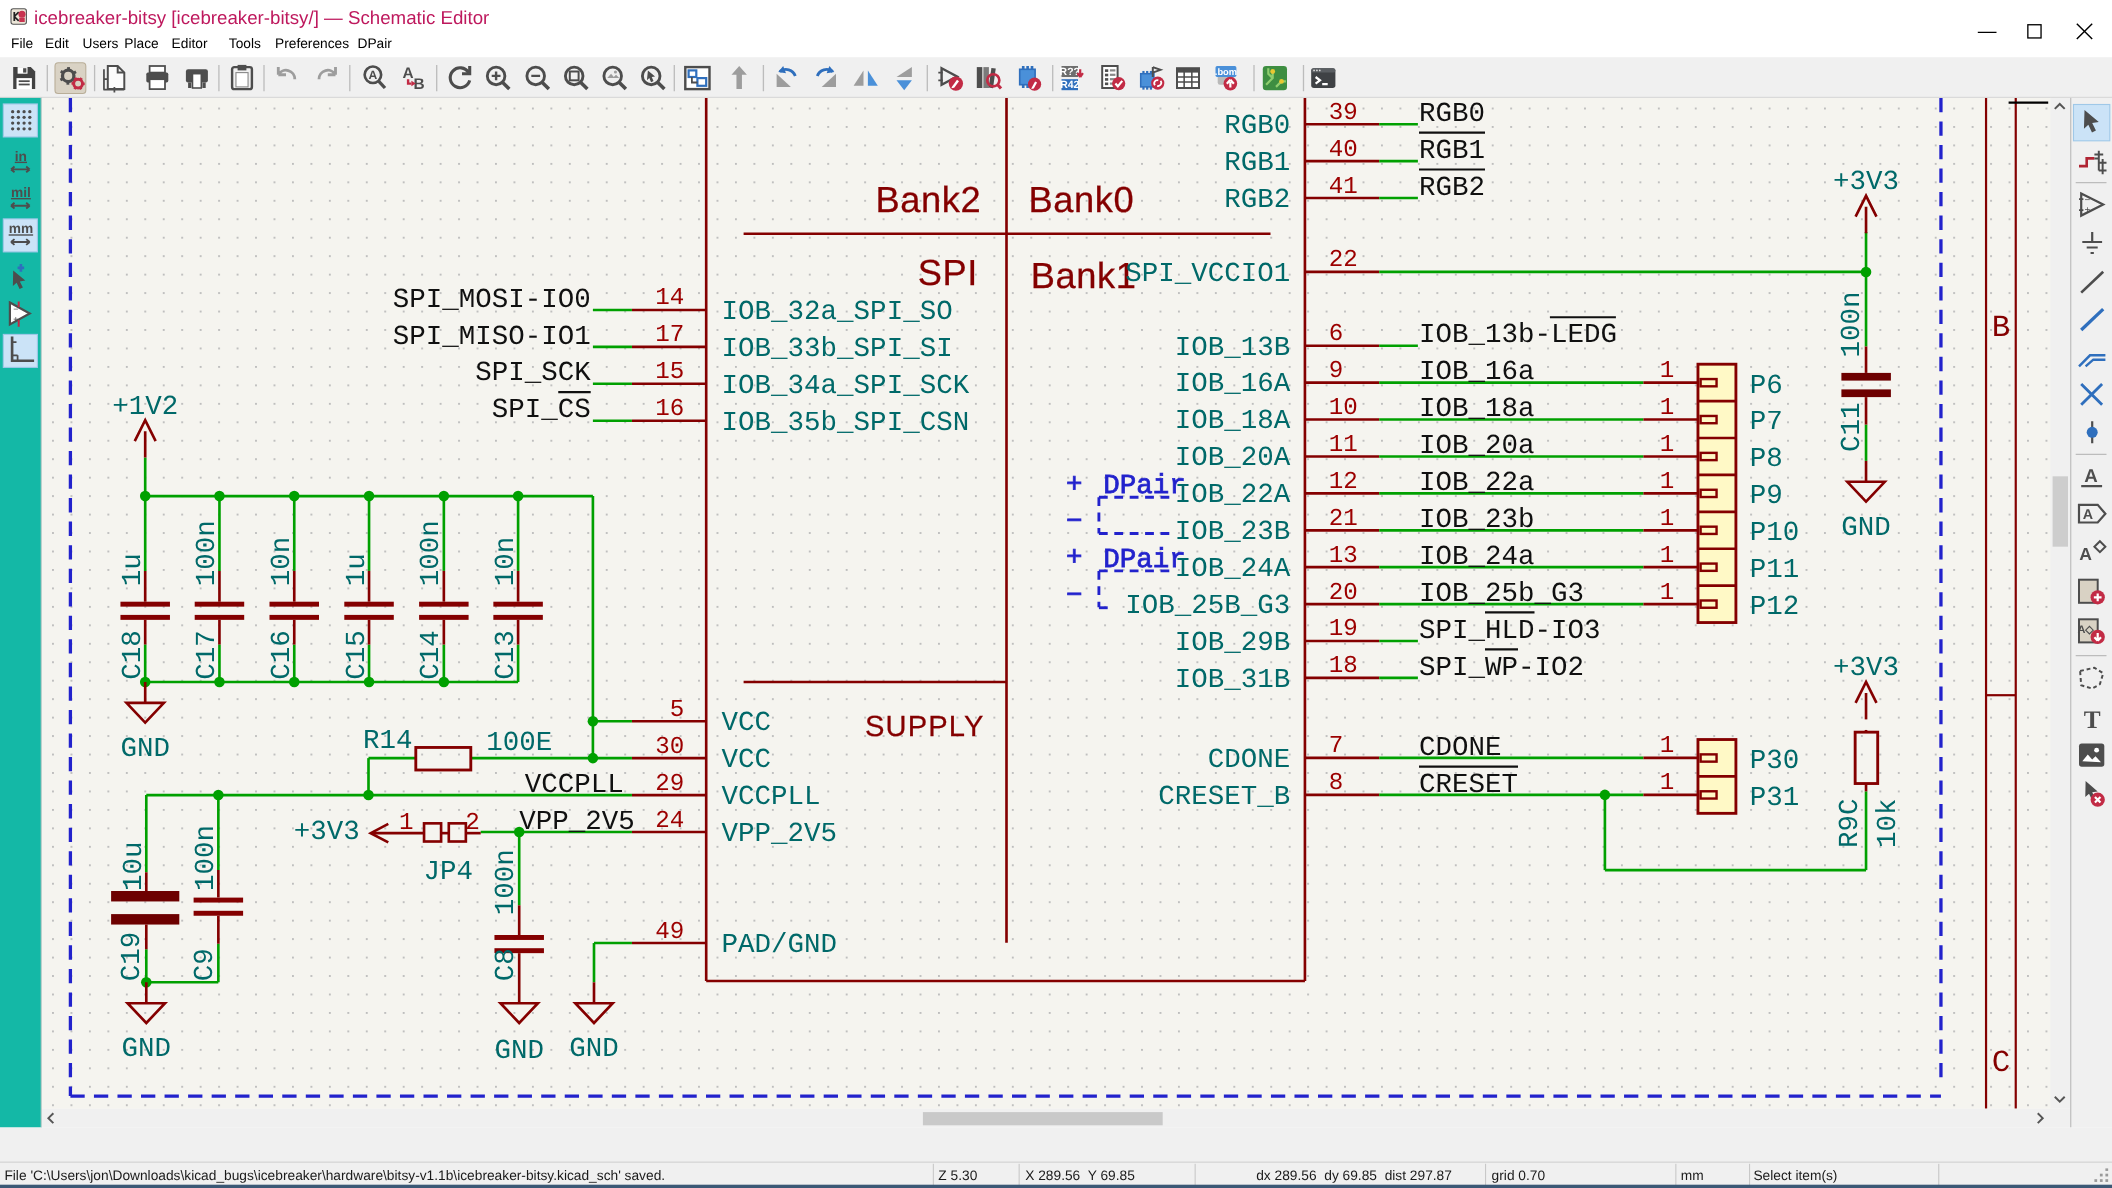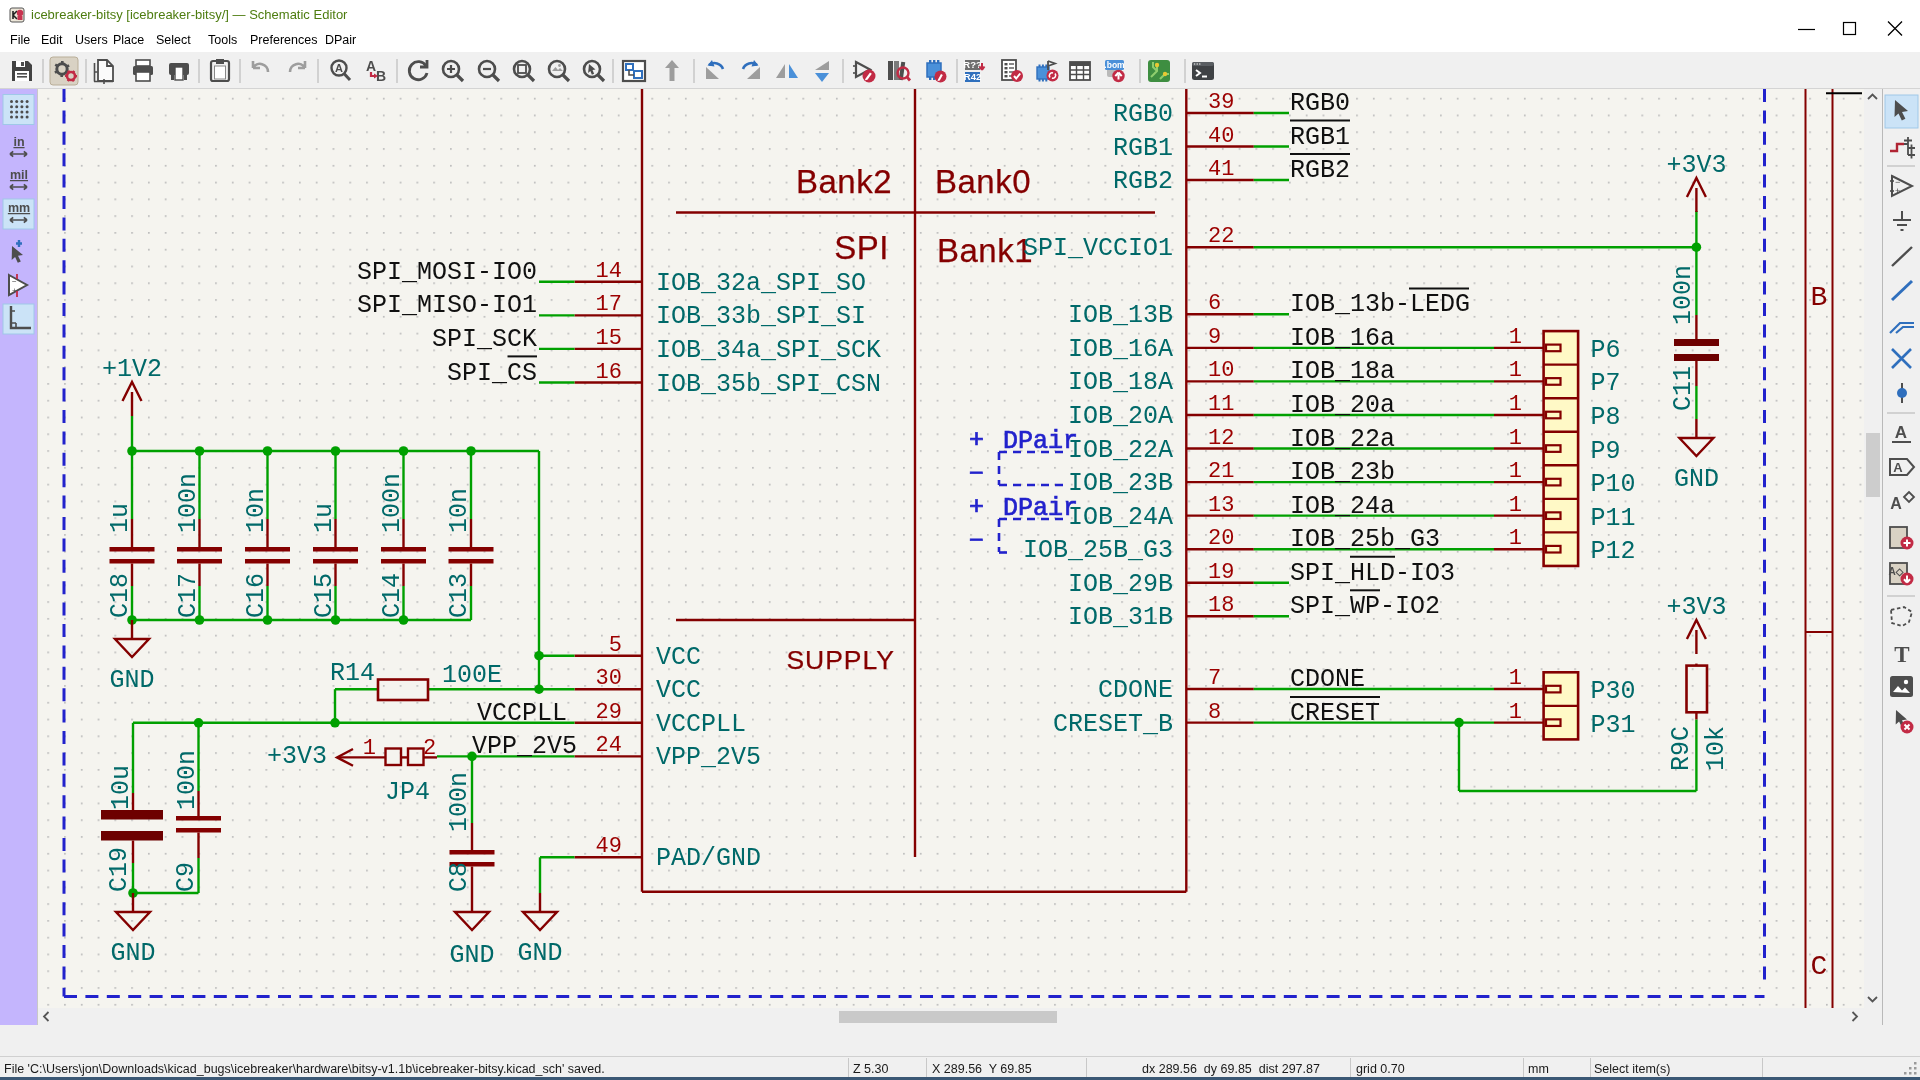--- a/index.html
+++ b/index.html
@@ -1,25 +1,25 @@
 <!DOCTYPE html>
 <html><head>
 <meta charset="utf-8">
 <style>
 * { margin:0; padding:0; box-sizing:border-box; }
 html,body { width:1920px; height:1080px; overflow:hidden; background:#fff;
   font-family:"Liberation Sans", sans-serif; }
 #app { position:absolute; left:0; top:0; width:1920px; height:1080px; }
 
 #titlebar { position:absolute; left:0; top:0; width:1920px; height:30px; background:#ffffff; }
-#titletext { position:absolute; left:31px; top:7px; font-size:13px; color:#4d7c0f; }
+#titletext { position:absolute; left:31px; top:7px; font-size:17px; color:#be185d; }
 #menubar { position:absolute; left:0; top:30px; width:1920px; height:22px; background:#ffffff; }
 .mi { position:absolute; top:3px; font-size:12.5px; color:#000; }
 #toolbar { position:absolute; left:0; top:52px; width:1920px; height:37px; background:#f0f0f0; border-bottom:1px solid #d4d4d4; }
-#lefttb { position:absolute; left:0; top:89px; width:38px; height:936px; background:#c4b5fd; border-right:1px solid #c8c8c8;}
+#lefttb { position:absolute; left:0; top:89px; width:38px; height:936px; background:#14b8a6; border-right:1px solid #c8c8c8;}
 #rightpanel { position:absolute; left:1882px; top:89px; width:38px; height:936px; background:#f0f0f0; border-left:1px solid #b9b9b9; }
 
 #canvas { position:absolute; left:38px; top:89px; width:1827px; height:919px; background-color:#f5f4ef; }
 #schsvg { position:absolute; left:0; top:0; }
 
 #vscroll { position:absolute; left:1864px; top:89px; width:18px; height:919px; background:#f0f0f0; }
 #vthumb { position:absolute; left:1866px; top:433px; width:14px; height:64px; background:#cdcdcd; }
 #hscroll { position:absolute; left:38px; top:1008px; width:1844px; height:17px; background:#f0f0f0; }
 #hthumb { position:absolute; left:839px; top:1011px; width:218px; height:12px; background:#c9c9c9; }
 
@@ -56,21 +56,21 @@
         <path d="M1888 21.5 L1902 35.5 M1902 21.5 L1888 35.5" stroke-width="1.3"></path>
       </g>
     </svg>
     <div id="titletext">icebreaker-bitsy [icebreaker-bitsy/] — Schematic Editor</div>
   </div>
   <div id="menubar">
     <div class="mi" style="left:10px">File</div>
     <div class="mi" style="left:41px">Edit</div>
     <div class="mi" style="left:75px">Users</div>
     <div class="mi" style="left:113px">Place</div>
-    <div class="mi" style="left:156px">Select</div>
+    <div class="mi" style="left:156px">Editor</div>
     <div class="mi" style="left:208px">Tools</div>
     <div class="mi" style="left:250px">Preferences</div>
     <div class="mi" style="left:325px">DPair</div>
   </div>
   <div id="toolbar">
       <svg id="tbsvg" width="1920" height="37" style="position:absolute;left:0;top:0">
 <g transform="translate(10,7)">
           <path d="M2 2 h16 l4 4 v16 h-20 z" fill="#424242"></path>
           <rect x="6" y="2" width="9" height="6" fill="#fff"></rect>
           <rect x="11" y="3" width="3" height="4" fill="#4d4d4d"></rect>

